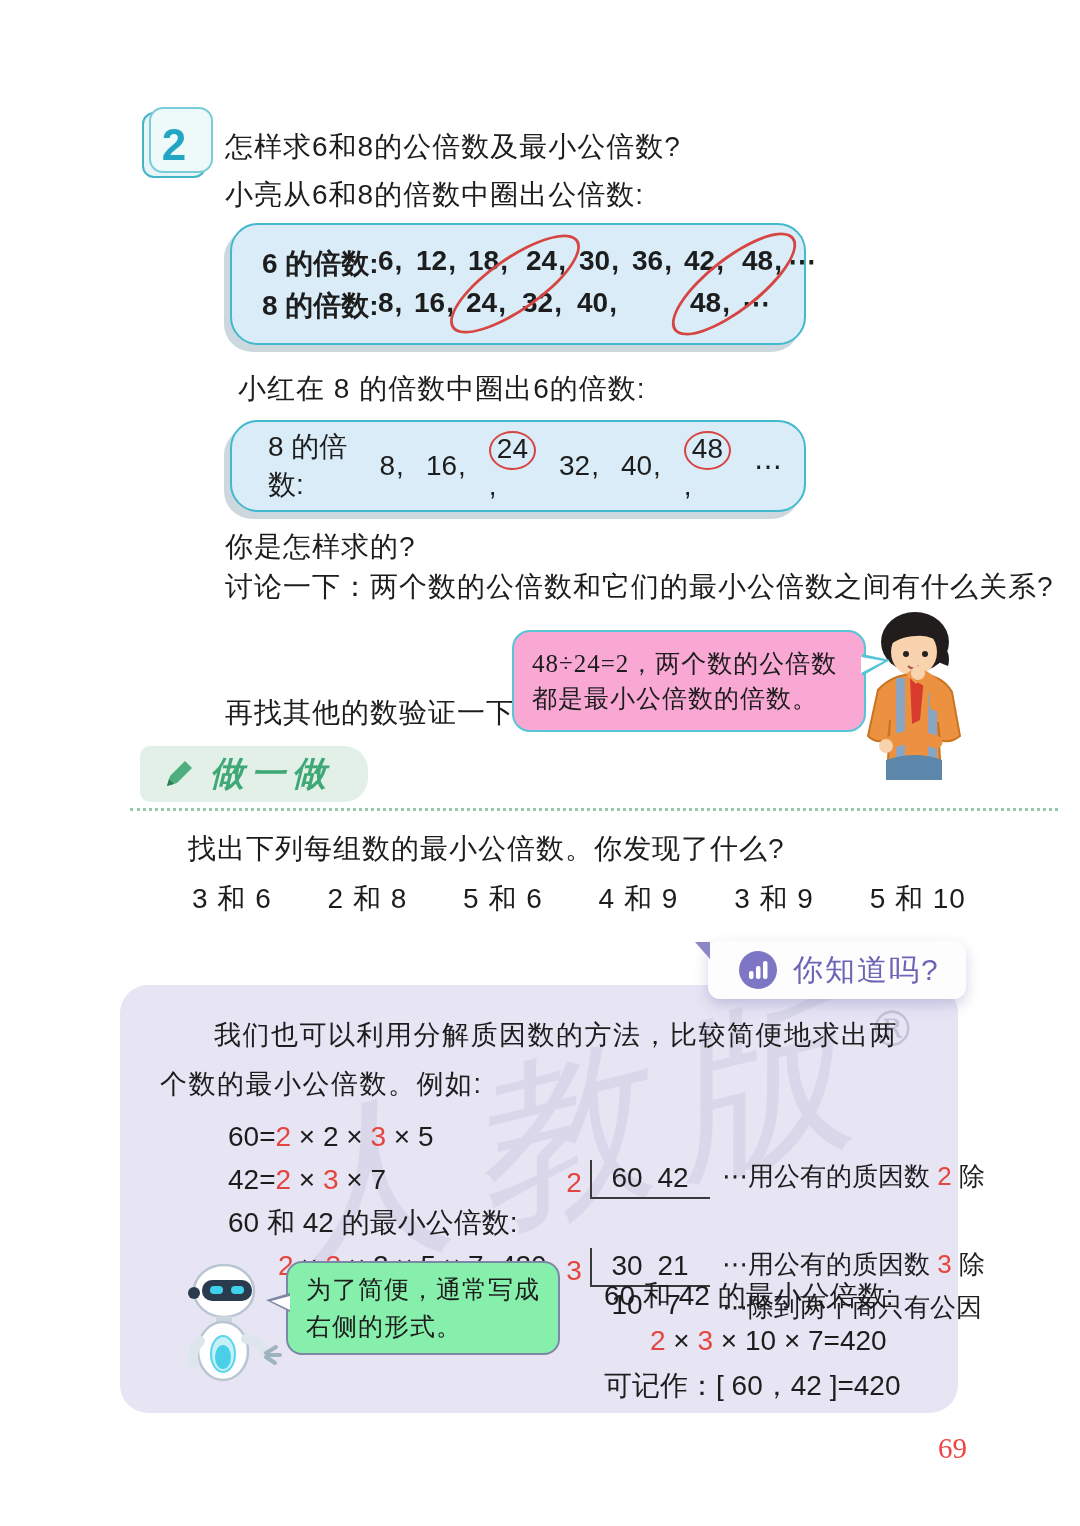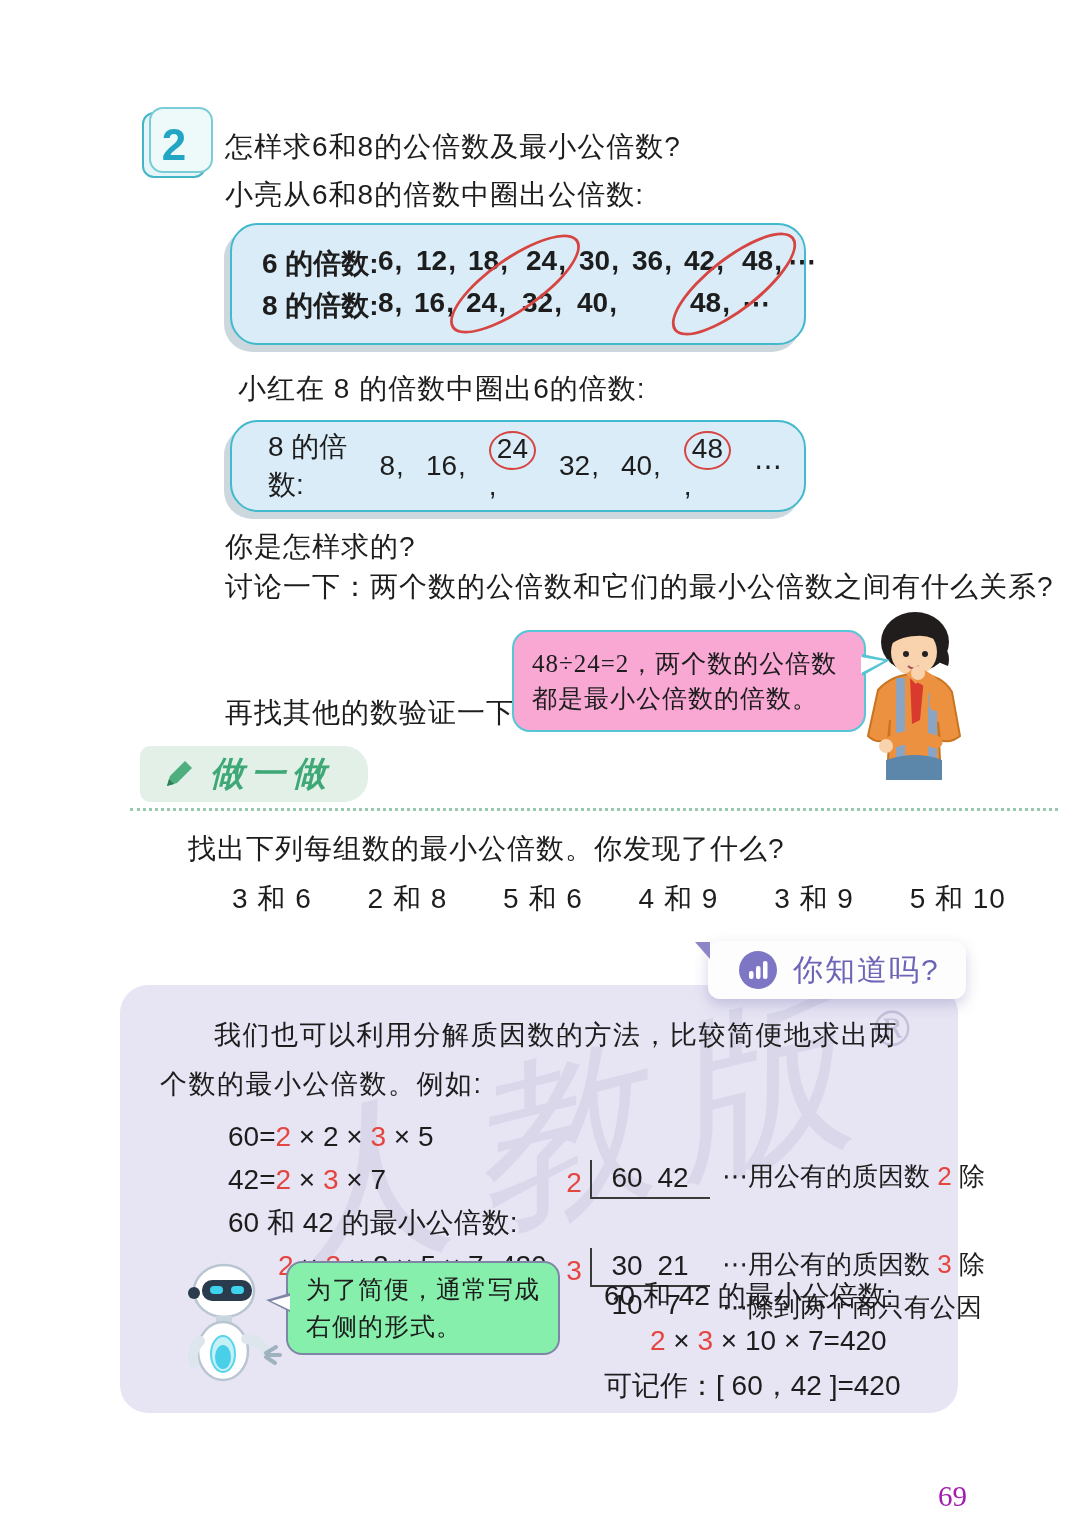--- a/index.html
+++ b/index.html
@@ -43,21 +43,21 @@
           border-top:4px solid transparent;border-bottom:12px solid transparent;}
   .girl{position:absolute;left:848px;top:604px;z-index:1;}
 
   
   .zbadge{position:absolute;left:140px;top:746px;width:206px;height:56px;background:#e2f0e7;
           border-radius:10px 24px 24px 10px;display:flex;align-items:center;gap:14px;padding-left:22px;}
   .ztitle{font-size:34px;color:#3fa877;font-style:italic;font-weight:bold;letter-spacing:7px;
           font-family:"Liberation Serif",serif;}
   .dotline{position:absolute;left:130px;top:808px;width:928px;border-top:3px dotted #97c9ac;}
   .pairs{position:absolute;left:192px;top:880px;width:774px;display:flex;justify-content:space-between;
-         font-size:28px;letter-spacing:1px;margin-left:40px;}
+         font-size:28px;letter-spacing:1px;}
 
   
   .kpanel{position:absolute;left:120px;top:985px;width:838px;height:428px;background:#e7e5f4;
           border-radius:28px;}
   .ktab{position:absolute;left:708px;top:941px;width:258px;height:58px;background:#fdfdfe;
         border-radius:12px;box-shadow:0 6px 14px rgba(110,105,170,0.30);display:flex;align-items:center;
         gap:15px;padding-left:30px;box-sizing:border-box;z-index:3;}
   .ktab::before{content:"";position:absolute;left:-13px;top:1px;width:0;height:0;
         border-right:15px solid #8d86c6;border-bottom:17px solid transparent;}
   .ktab-label{font-size:30px;color:#6c65b5;letter-spacing:2px;}
@@ -88,21 +88,21 @@
   .rbubble{position:absolute;left:166px;top:276px;width:274px;height:94px;background:#86efac;
            border:2px solid #7d87a5;border-radius:16px;display:flex;flex-direction:column;
            justify-content:center;padding:4px 18px;font-family:"Liberation Serif",serif;
            font-size:25px;line-height:37px;letter-spacing:1px;box-sizing:border-box;}
   .rtail1{position:absolute;left:-22px;top:30px;width:0;height:0;border-right:24px solid #7d87a5;
           border-top:7px solid transparent;border-bottom:12px solid transparent;}
   .rtail2{position:absolute;left:-17px;top:33px;width:0;height:0;border-right:19px solid #fff;
           border-top:5px solid transparent;border-bottom:9px solid transparent;}
   .kright{position:absolute;left:484px;top:288px;font-size:28px;line-height:45px;white-space:nowrap;}
   .kright .ind{padding-left:46px;}
-  .pnum{position:absolute;left:938px;top:1432px;font-size:29px;font-family:"Liberation Serif",serif;color:#a21caf;margin-top:48px;}
+  .pnum{position:absolute;left:938px;top:1432px;font-size:29px;font-family:"Liberation Serif",serif;color:#ef4444;}
 </style>
 </head>
 <body>
 
 <div class="page">
 
   <div class="ex-badge">
     <span>2</span>
   </div>
   <div class="t" style="left:225px;top:128px;font-size:28px;">怎样求6和8的公倍数及最小公倍数?</div>

